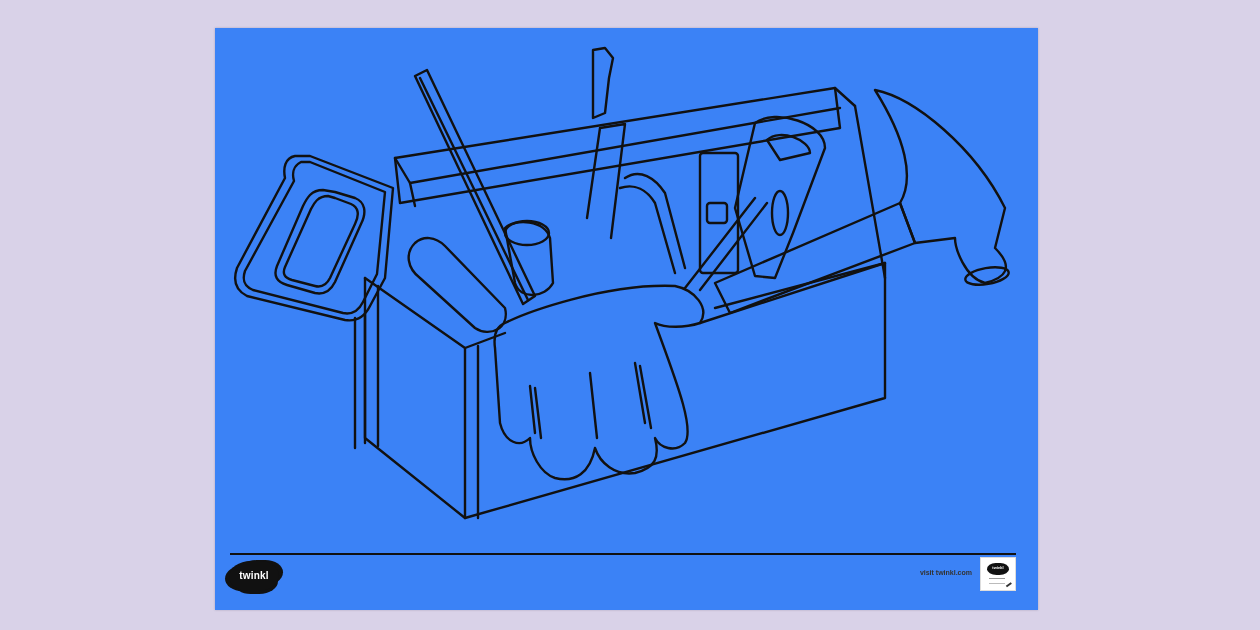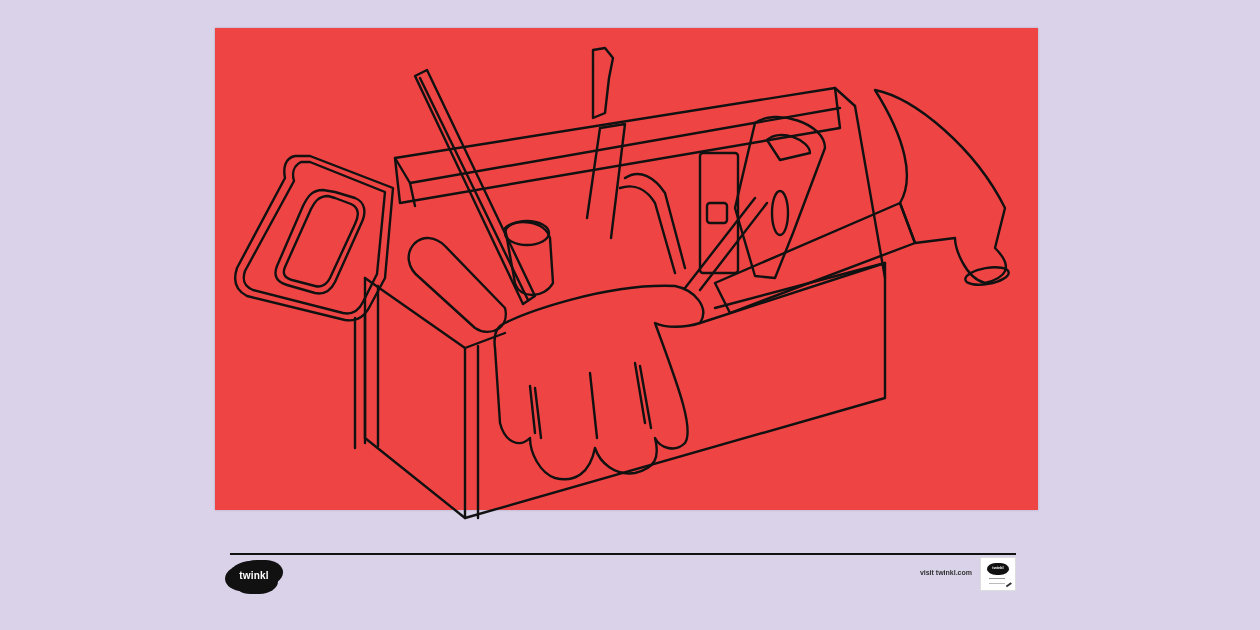--- a/index.html
+++ b/index.html
@@ -4,22 +4,22 @@
 <style>
   html, body { margin: 0; padding: 0; }
   body {
     width: 1260px; height: 630px; overflow: hidden;
     background: #d9d2e8;
     font-family: "Liberation Sans", sans-serif;
     position: relative;
   }
   .page {
     position: absolute; left: 215px; top: 28px;
-    width: 823px; height: 482px;
-    background: #ef4444;
+    width: 823px; height: 582px;
+    background: #3b82f6;
     box-shadow: 0 0 2px rgba(120,110,140,0.45);
   }
   .illustration {
     position: absolute; left: 0; top: 0; width: 823px; height: 520px;
   }
   .illustration svg { width: 100%; height: 100%; display: block; }
   .footer-rule {
     position: absolute; left: 15px; right: 22px; top: 525px;
     height: 2px; background: #111;
   }

